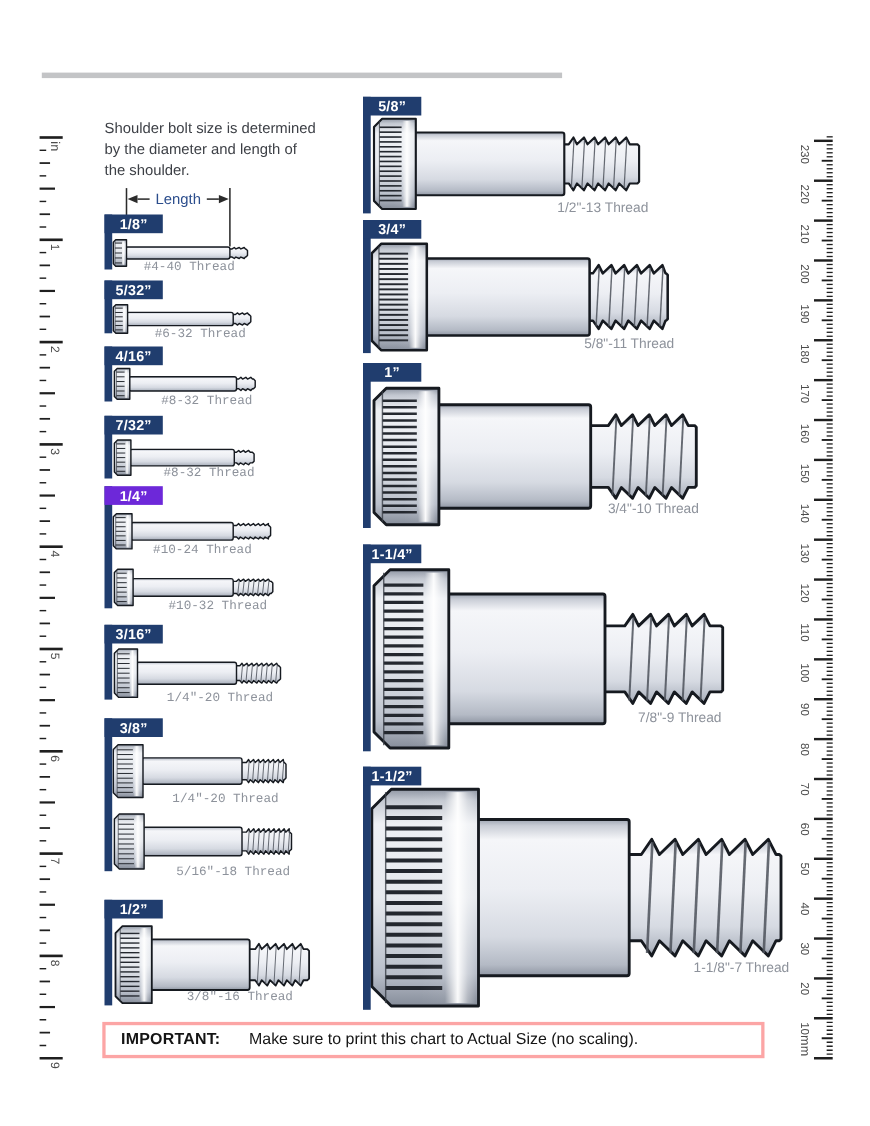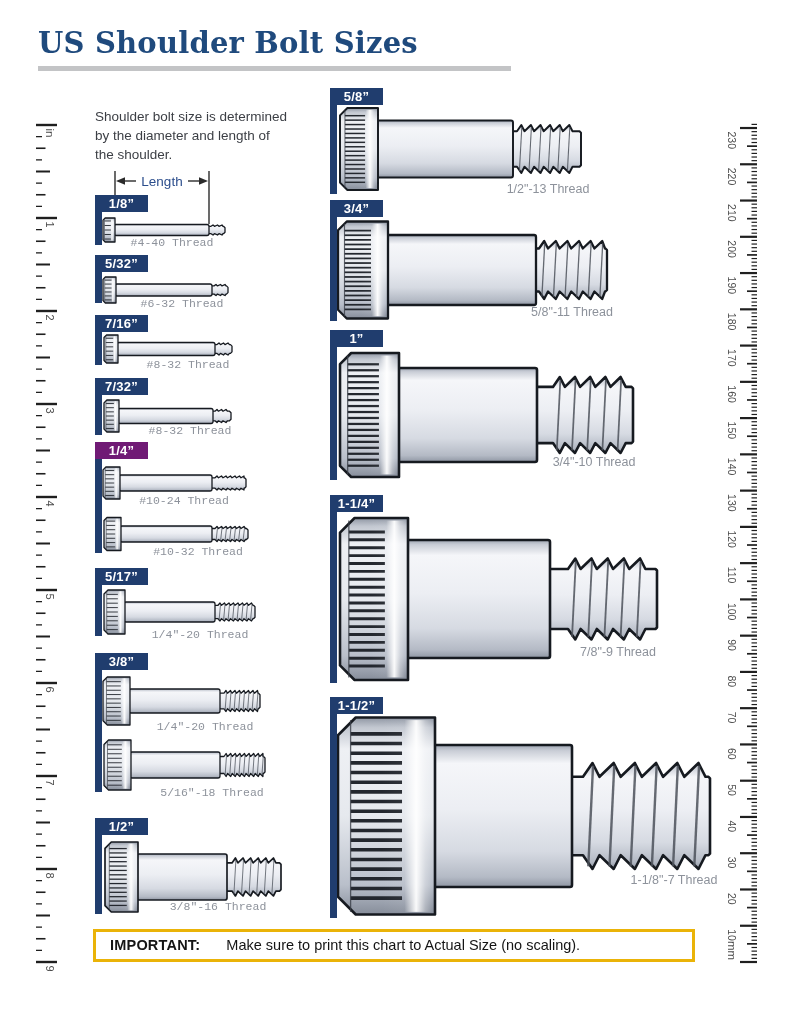--- a/index.html
+++ b/index.html
@@ -11,30 +11,29 @@
   .intro{position:absolute;left:95px;top:108px;width:230px;font-size:13.5px;line-height:1.4;
          white-space:pre-line;}
   svg.layer{position:absolute;left:0;top:0;}
   .badge{position:absolute;width:53px;height:17px;display:flex;align-items:center;
          justify-content:center;color:#fff;font-weight:bold;font-size:13px;letter-spacing:.2px;}
   .badge-bar{position:absolute;width:7px;}
   .thread-label{position:absolute;transform:translateX(-50%);white-space:nowrap;}
   .lbl-left{font-size:11.5px;font-family:Liberation Mono, monospace;}
   .lbl-right{font-size:12.5px;}
   .important{position:absolute;left:93px;top:929px;width:602px;box-sizing:border-box;
-             border:3px solid #eab308;background:#fff;padding:5px 10px 6px 14px;}
+             border:3px solid #fca5a5;background:#fff;padding:5px 10px 6px 14px;}
   .important .l1{font-size:14.5px;color:#141414;}
   .important .l1 b{margin-right:26px;letter-spacing:.2px;}
   .important .l2{font-size:12.3px;color:#454545;margin-top:2px;}
 </style>
 </head>
 <body>
 
 <div class="page" id="page">
-  <div class="title" style="color: rgb(31, 74, 125);">US Shoulder Bolt Sizes</div>
   <div class="title-rule" style="background: rgb(195, 196, 198);"></div>
   <div class="intro" style="color: rgb(60, 63, 69);">Shoulder bolt size is determined
 by the diameter and length of
 the shoulder.</div>
 
   <svg id="rulers" class="layer" width="791" height="1024">
       <g>
         <line x1="36" y1="125" x2="57" y2="125" stroke="#1f1f1f" stroke-width="2.4"></line>
         <line x1="36" y1="136.625" x2="42" y2="136.625" stroke="#1f1f1f" stroke-width="1.3"></line>
         <line x1="36" y1="148.25" x2="45.5" y2="148.25" stroke="#1f1f1f" stroke-width="1.6"></line>
@@ -761,37 +760,37 @@
         <span>1/8”</span>
       </div>
       <span class="thread-label lbl-left" style="left: 172px; top: 236px; color: rgb(141, 146, 155);">#4-40 Thread</span>
       <div class="badge-bar" style="left: 95px; top: 255px; height: 48px; background: rgb(32, 61, 110);"></div>
       <div class="badge" style="left: 95px; top: 255px; background: rgb(32, 61, 110);">
         <span>5/32”</span>
       </div>
       <span class="thread-label lbl-left" style="left: 182px; top: 297px; color: rgb(141, 146, 155);">#6-32 Thread</span>
       <div class="badge-bar" style="left: 95px; top: 315px; height: 50px; background: rgb(32, 61, 110);"></div>
       <div class="badge" style="left: 95px; top: 315px; background: rgb(32, 61, 110);">
-        <span>7/16”</span>
+        <span>4/16”</span>
       </div>
       <span class="thread-label lbl-left" style="left: 188px; top: 358px; color: rgb(141, 146, 155);">#8-32 Thread</span>
       <div class="badge-bar" style="left: 95px; top: 378px; height: 57px; background: rgb(32, 61, 110);"></div>
       <div class="badge" style="left: 95px; top: 378px; background: rgb(32, 61, 110);">
         <span>7/32”</span>
       </div>
       <span class="thread-label lbl-left" style="left: 190px; top: 424px; color: rgb(141, 146, 155);">#8-32 Thread</span>
       <div class="badge-bar" style="left: 95px; top: 442px; height: 111px; background: rgb(32, 61, 110);"></div>
-      <div class="badge" style="left: 95px; top: 442px; background: #701a75;">
+      <div class="badge" style="left: 95px; top: 442px; background: #6d28d9;">
         <span>1/4”</span>
       </div>
       <span class="thread-label lbl-left" style="left: 184px; top: 494px; color: rgb(141, 146, 155);">#10-24 Thread</span>
       <span class="thread-label lbl-left" style="left: 198px; top: 545px; color: rgb(141, 146, 155);">#10-32 Thread</span>
       <div class="badge-bar" style="left: 95px; top: 568px; height: 68px; background: rgb(32, 61, 110);"></div>
       <div class="badge" style="left: 95px; top: 568px; background: rgb(32, 61, 110);">
-        <span>5/17”</span>
+        <span>3/16”</span>
       </div>
       <span class="thread-label lbl-left" style="left: 200px; top: 628px; color: rgb(141, 146, 155);">1/4"-20 Thread</span>
       <div class="badge-bar" style="left: 95px; top: 653px; height: 139px; background: rgb(32, 61, 110);"></div>
       <div class="badge" style="left: 95px; top: 653px; background: rgb(32, 61, 110);">
         <span>3/8”</span>
       </div>
       <span class="thread-label lbl-left" style="left: 205px; top: 720px; color: rgb(141, 146, 155);">1/4"-20 Thread</span>
       <span class="thread-label lbl-left" style="left: 212px; top: 786px; color: rgb(141, 146, 155);">5/16"-18 Thread</span>
       <div class="badge-bar" style="left: 95px; top: 818px; height: 96px; background: rgb(32, 61, 110);"></div>
       <div class="badge" style="left: 95px; top: 818px; background: rgb(32, 61, 110);">

